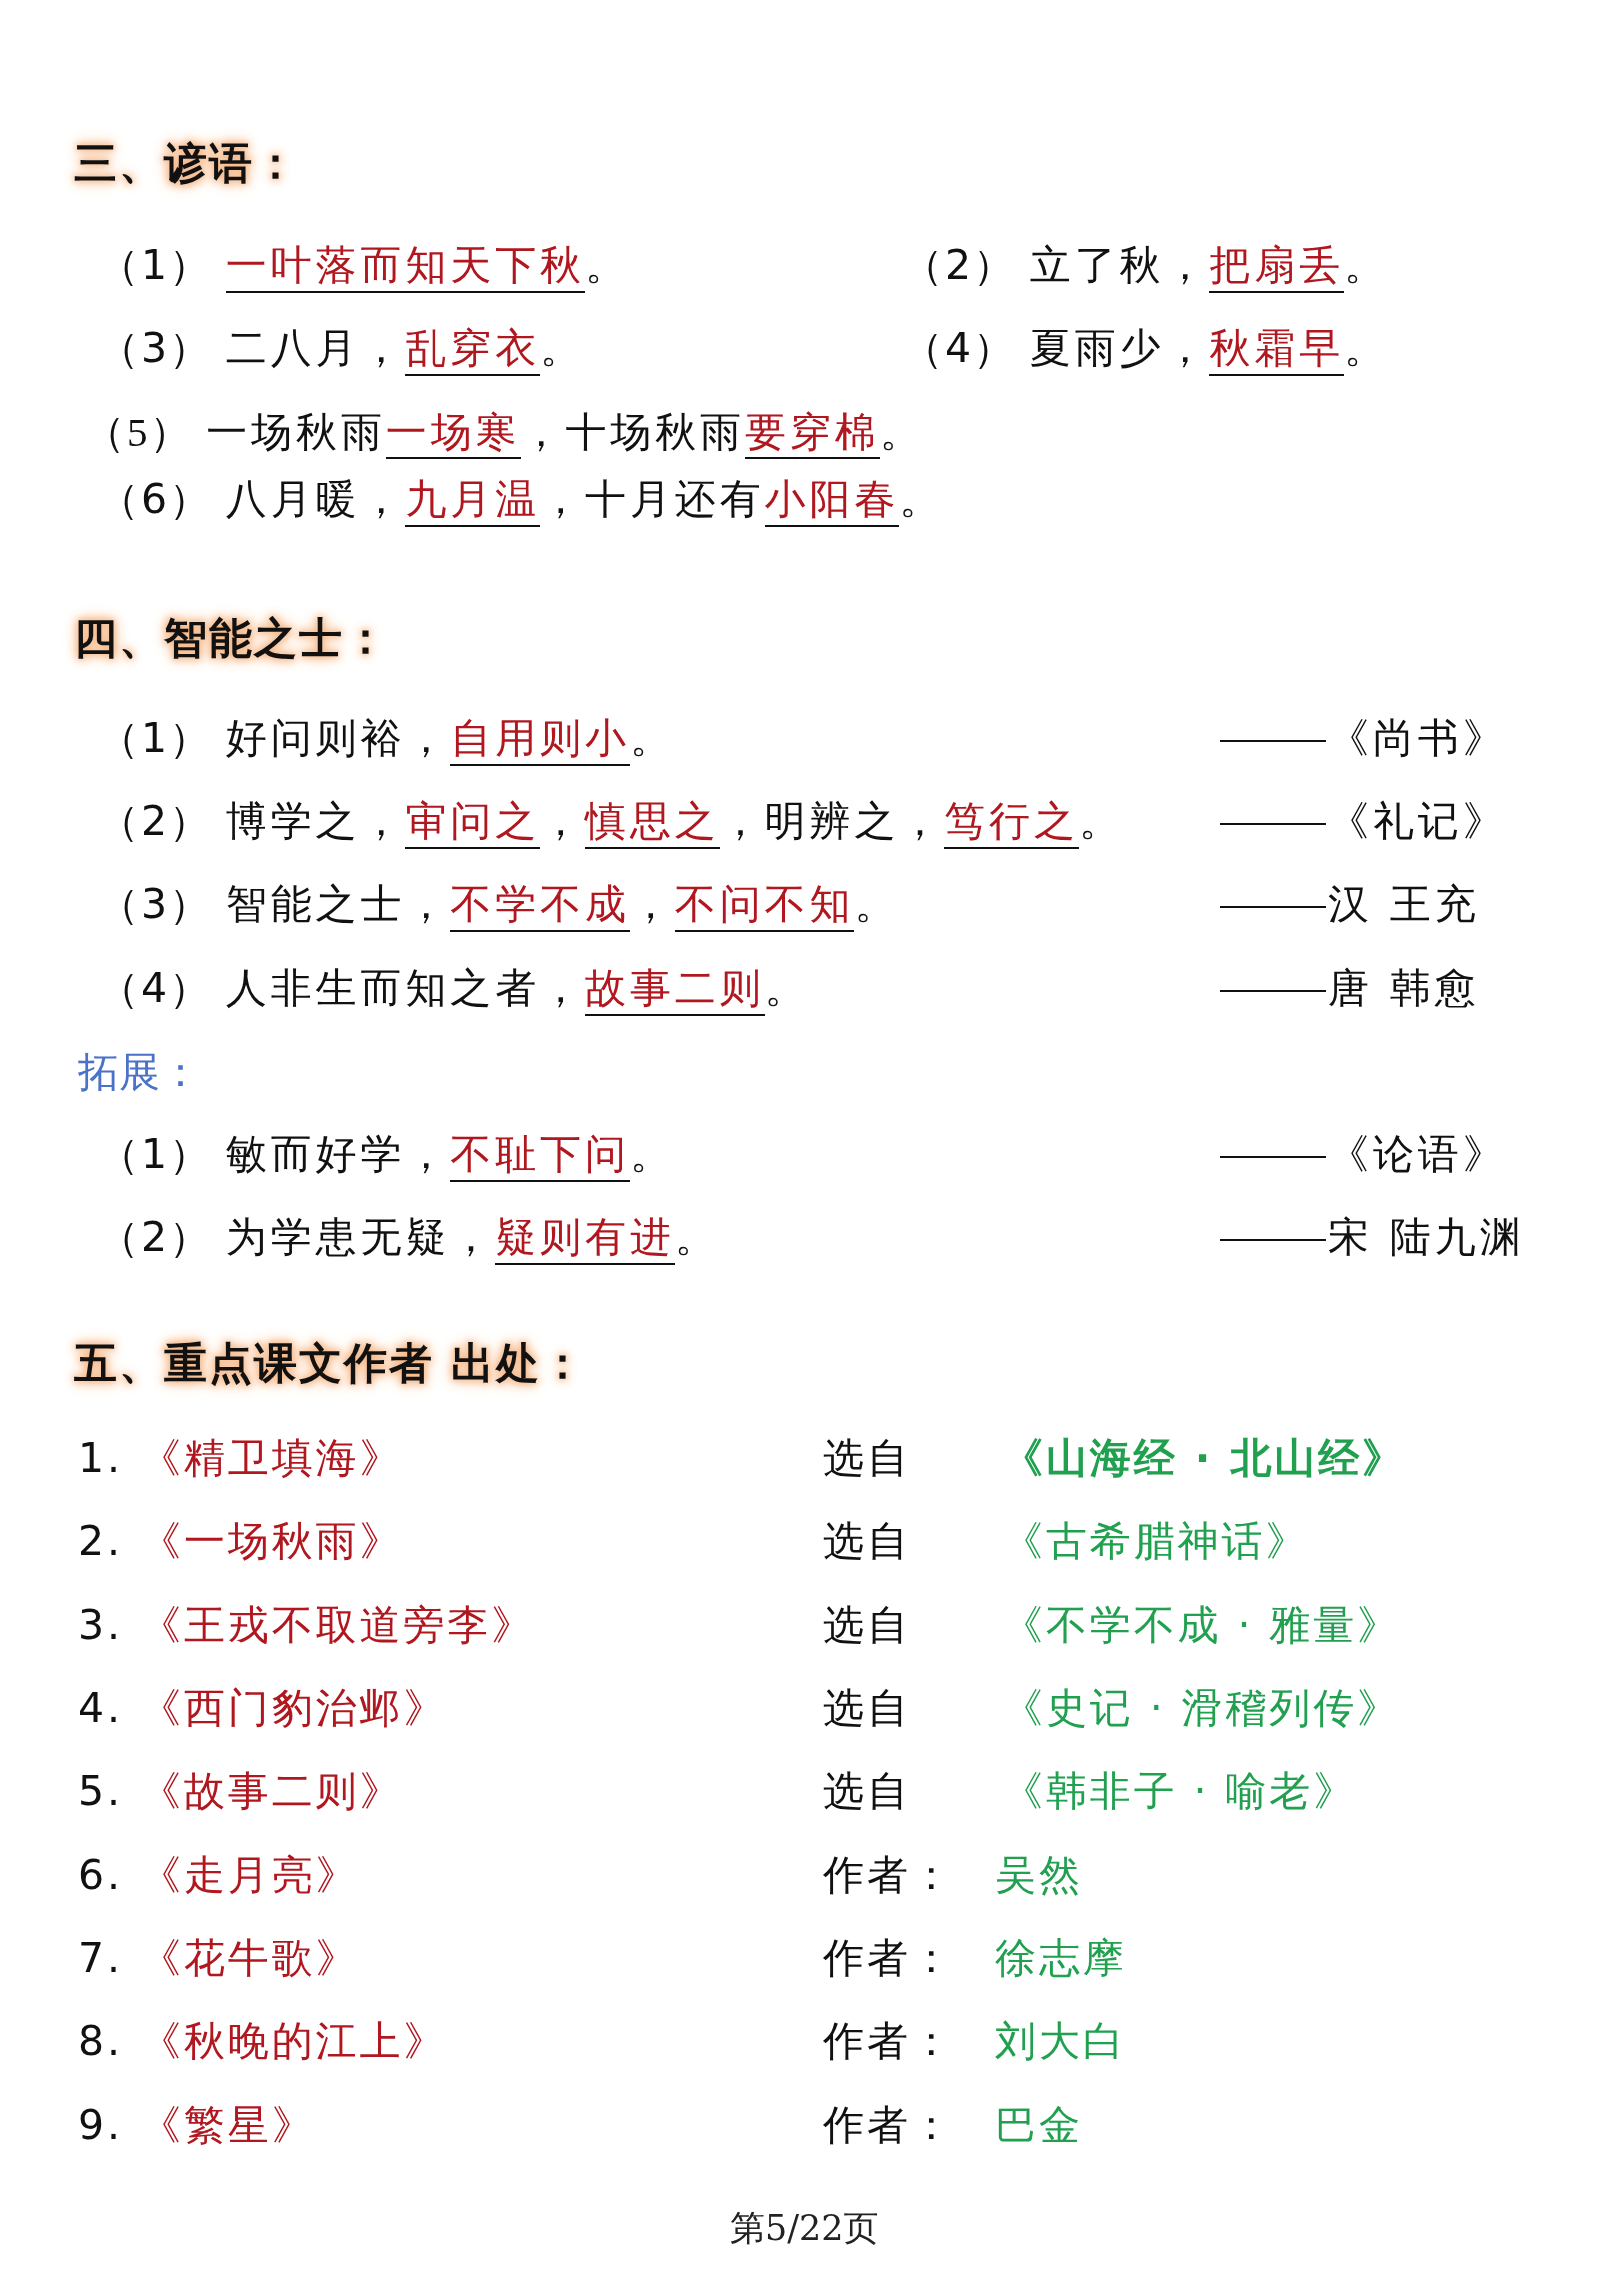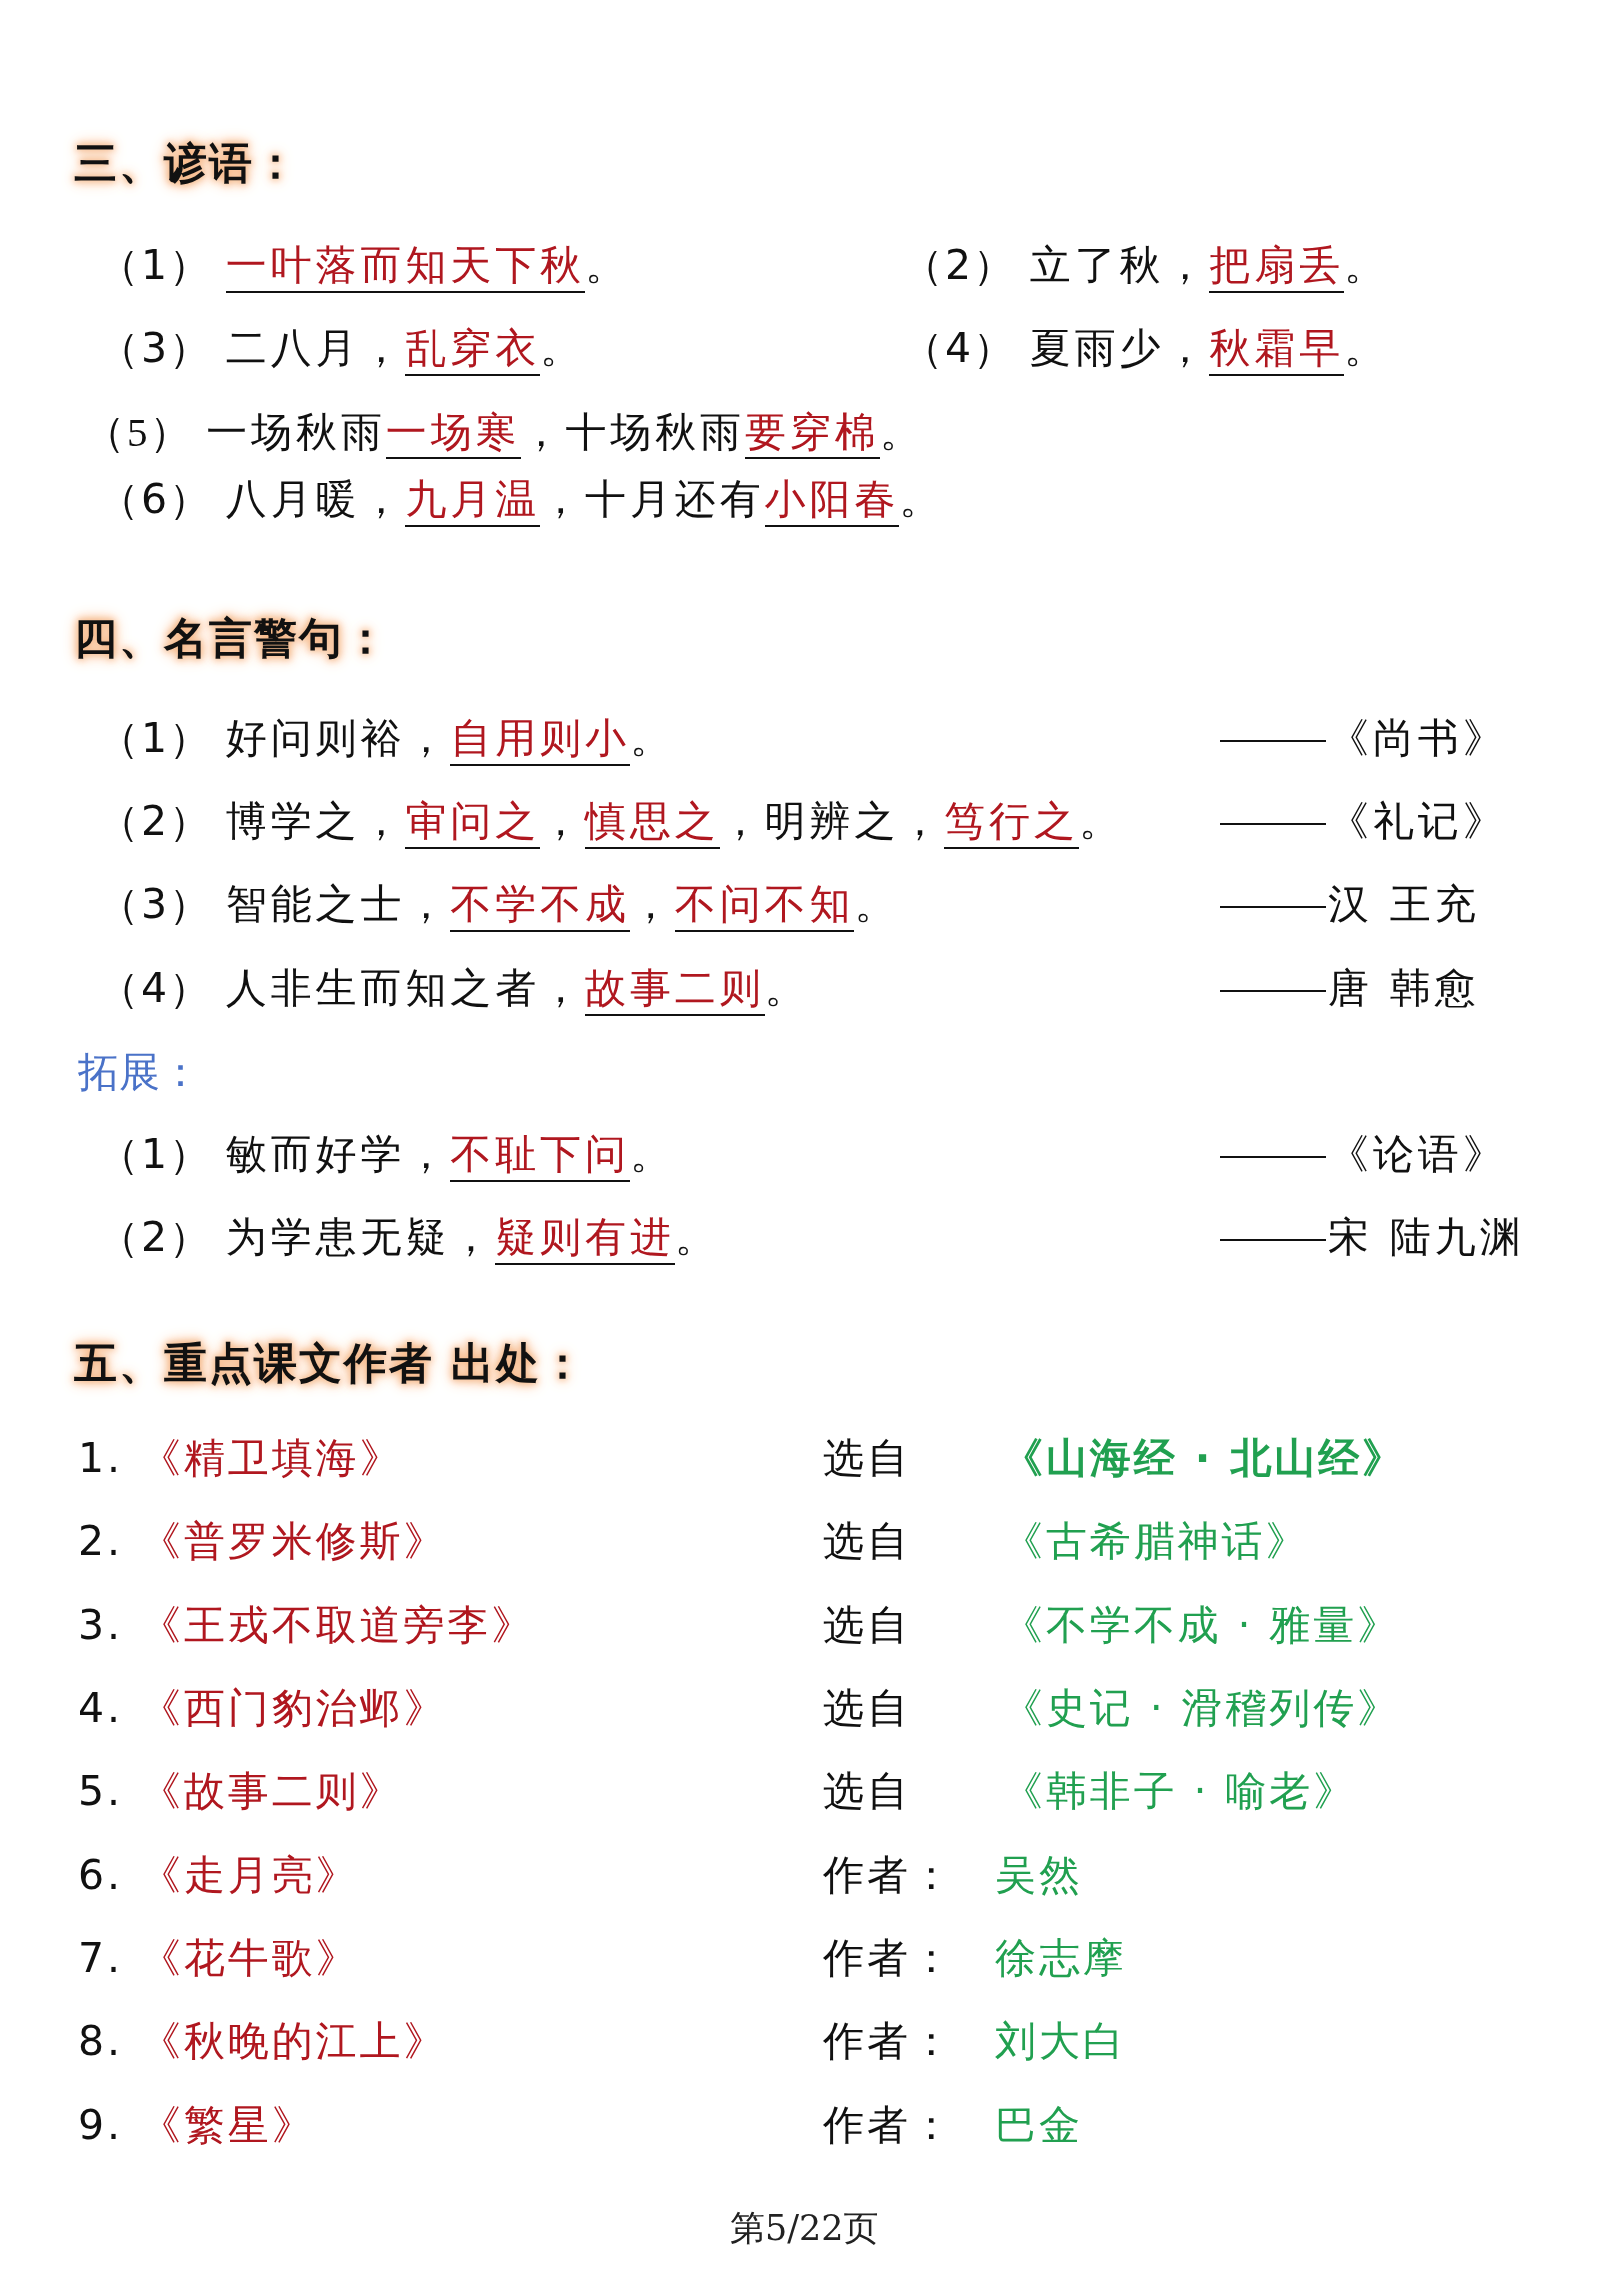--- a/index.html
+++ b/index.html
@@ -41,21 +41,21 @@
 <div class="abs line" style="left:902px; top:321px;">
   <span class="num">（4）</span><span>夏雨少，</span><span class="red ul">秋霜早</span><span>。</span>
 </div>
 <div class="abs line" style="left:84px; top:405px;font-family:Liberation Serif, serif;">
   <span class="num">（5）</span><span>一场秋雨</span><span class="red ul">一场寒</span><span>，十场秋雨</span><span class="red ul">要穿棉</span><span>。</span>
 </div>
 <div class="abs line" style="left:98px; top:472px;">
   <span class="num">（6）</span><span>八月暖，</span><span class="red ul">九月温</span><span>，十月还有</span><span class="red ul">小阳春</span><span>。</span>
 </div>
 
-<div class="abs heading" style="left:74px; top:610px;">四、名言警句：</div>
+<div class="abs heading" style="left:74px; top:610px;">四、智能之士：</div>
 
 <div class="abs line" style="left:98px; top:711px;">
   <span class="num">（1）</span><span>好问则裕，</span><span class="red ul">自用则小</span><span>。</span>
 </div>
 <div class="abs src" style="left:1220px; top:711px; line-height:55px;"><span class="dash"></span><span>《尚书》</span></div>
 
 <div class="abs line" style="left:98px; top:794px;">
   <span class="num">（2）</span><span>博学之，</span><span class="red ul">审问之</span><span>，</span><span class="red ul">慎思之</span><span>，明辨之，</span><span class="red ul">笃行之</span><span>。</span>
 </div>
 <div class="abs src" style="left:1220px; top:794px; line-height:55px;"><span class="dash"></span><span>《礼记》</span></div>
@@ -86,21 +86,21 @@
 
 <div id="text-rows">
     <div>
       <div class="abs list-row " style="left: 78px; top: 1431px;">1.</div>
       <div class="abs list-row red" style="left: 140px; top: 1431px;">《精卫填海》</div>
       <div class="abs list-row " style="left: 823px; top: 1431px;">选自</div>
       <div class="abs list-row green" style="left: 1002px; top: 1431px; font-weight: bold;">《山海经 · 北山经》</div>
     </div>
     <div>
       <div class="abs list-row " style="left: 78px; top: 1514px;">2.</div>
-      <div class="abs list-row red" style="left: 140px; top: 1514px;">《普罗米修斯》</div>
+      <div class="abs list-row red" style="left: 140px; top: 1514px;">《一场秋雨》</div>
       <div class="abs list-row " style="left: 823px; top: 1514px;">选自</div>
       <div class="abs list-row green" style="left: 1002px; top: 1514px;">《古希腊神话》</div>
     </div>
     <div>
       <div class="abs list-row " style="left: 78px; top: 1598px;">3.</div>
       <div class="abs list-row red" style="left: 140px; top: 1598px;">《王戎不取道旁李》</div>
       <div class="abs list-row " style="left: 823px; top: 1598px;">选自</div>
       <div class="abs list-row green" style="left: 1002px; top: 1598px;">《不学不成 · 雅量》</div>
     </div>
     <div>

